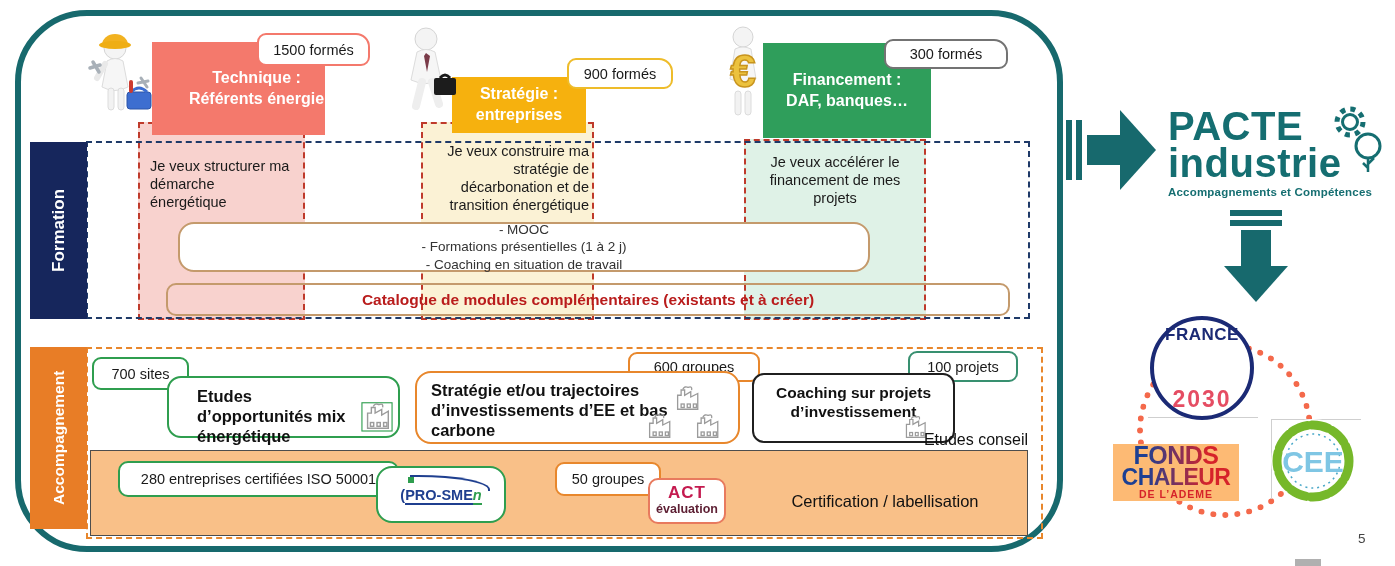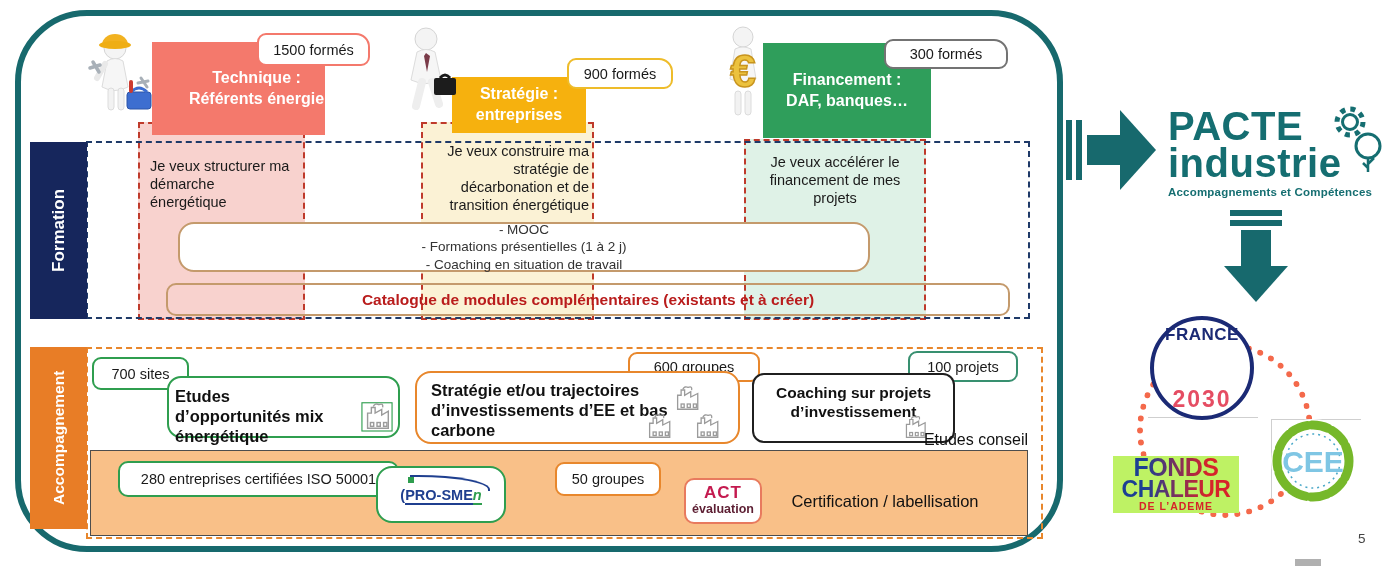--- a/index.html
+++ b/index.html
@@ -57,40 +57,40 @@
   .catalogue-box{left:166px;top:283px;width:844px;height:33px;border:2px solid #c49a6c;border-radius:10px;
             display:flex;align-items:center;justify-content:center;font-weight:bold;font-size:15.5px;
             color:#b91c1c;z-index:3;box-sizing:border-box;}
 
   
   .offer{background:#fff;box-sizing:border-box;z-index:4;}
   .box-etudes{left:167px;top:376px;width:233px;height:62px;border:2px solid #2f9e4f;border-radius:14px;}
   .box-invest{left:415px;top:371px;width:325px;height:73px;border:2.5px solid #e8872c;border-radius:16px;}
   .box-coaching{left:752px;top:373px;width:203px;height:70px;border:2px solid #1f1f1f;border-radius:12px;}
   .offer-title{font-weight:bold;font-size:16.5px;line-height:1.2;color:#111;}
-  .t-etudes{margin:9px 0 0 6px;width:175px;}
+  .t-etudes{margin:9px 0 0 28px;width:175px;}
   .t-invest{margin:8px 0 0 14px;width:252px;}
   .t-coaching{margin:9px auto 0 auto;width:180px;text-align:center;font-size:15.5px;}
   .label-etudes-conseil{left:878px;top:431px;width:150px;text-align:right;font-size:16px;color:#111;z-index:4;}
 
   
   .strip{left:90px;top:450px;width:938px;height:86px;background:#f9c088;border:1px solid #4d4d4d;
          box-sizing:border-box;z-index:2;}
   .badge-iso{left:118px;top:461px;width:281px;height:36px;border:2px solid #2f9e4f;border-radius:10px;z-index:3;}
   .badge-50{left:555px;top:462px;width:106px;height:34px;border:2px solid #e8872c;z-index:3;}
   .prosmen-box{left:376px;top:466px;width:126px;height:53px;background:#fff;border:2px solid #2f9e4f;
          border-radius:16px;z-index:3;display:flex;align-items:center;justify-content:center;}
   .prosmen-inner{position:relative;font-weight:bold;font-size:14.5px;color:#1f3f8f;white-space:nowrap;}
   .prosmen-underline{border-bottom:2px solid #1f3f8f;}
   .prosmen-n{color:#2f9e4f;font-style:italic;border-bottom:2px solid #2f9e4f;}
   .prosmen-sq{position:absolute;left:8px;top:-10px;width:6px;height:6px;background:#2f9e4f;}
   .prosmen-arc{position:absolute;left:10px;top:-12px;width:78px;height:14px;border:2px solid #1f3f8f;
          border-bottom:none;border-left:none;border-radius:0 90% 0 0;}
   .act-box{left:648px;top:478px;width:78px;height:46px;background:#fff;border:2px solid #e87a5e;
-         border-radius:10px;text-align:center;z-index:3;box-sizing:border-box;margin-left:36px;}
+         border-radius:10px;text-align:center;z-index:3;box-sizing:border-box;}
   .act-title{color:#c41a4f;font-weight:bold;font-size:17px;line-height:1.1;margin-top:4px;letter-spacing:1px;}
   .act-sub{color:#5d1f33;font-weight:bold;font-size:12.5px;line-height:1;}
   .label-certification{left:755px;top:492px;width:260px;text-align:center;font-size:16.5px;color:#111;z-index:3;}
 
   
   .arrow-svg{z-index:2;}
   .pacte-logo{left:1168px;top:108px;width:228px;z-index:2;color:#156e71;}
   .pacte-word{font-weight:800;font-size:40px;line-height:0.93;letter-spacing:0.5px;}
   .pacte-tagline{font-weight:bold;font-size:11.5px;margin-top:4px;letter-spacing:0.2px;}
   .pacte-icon{position:absolute;right:12px;top:-6px;}
@@ -102,21 +102,21 @@
   .fl-b{left:1271px;top:419px;width:1px;height:80px;}
   .fl-c{left:1271px;top:419px;width:90px;height:1px;}
   .fl-d{left:1116px;top:499px;width:122px;height:1px;}
 
   .france2030{left:1150px;top:316px;width:104px;height:104px;background:#fff;border:4.5px solid #1b2a75;
               border-radius:50%;box-sizing:border-box;display:flex;flex-direction:column;align-items:center;
               justify-content:center;z-index:2;gap:43px;}
   .france-line1{color:#1b2a75;font-weight:800;font-size:17px;letter-spacing:0.5px;}
   .france-line2{color:#e54d63;font-weight:800;font-size:23px;letter-spacing:2px;line-height:1;}
 
-  .fonds-logo{left:1113px;top:456px;width:126px;background:#bef264;text-align:center;z-index:2;line-height:0.92;}
+  .fonds-logo{left:1113px;top:444px;width:126px;background:#fdba74;text-align:center;z-index:2;line-height:0.92;}
   .fonds-grad{font-weight:800;letter-spacing:-0.5px;
               background:linear-gradient(90deg,#1c3f93 25%,#d6232a 75%);
               -webkit-background-clip:text;background-clip:text;color:transparent;}
   .fonds-l1{font-size:25px;}
   .fonds-l2{font-size:23px;}
   .fonds-l3{color:#d6232a;font-weight:bold;font-size:10.5px;letter-spacing:1px;line-height:1.2;}
 
   .cee-logo{left:1268px;top:416px;width:90px;height:90px;z-index:2;}
   .cumul-label{left:1262px;top:500px;width:130px;color:#45b8e8;font-weight:bold;font-style:italic;
                font-size:14.5px;line-height:1.25;z-index:2;}

